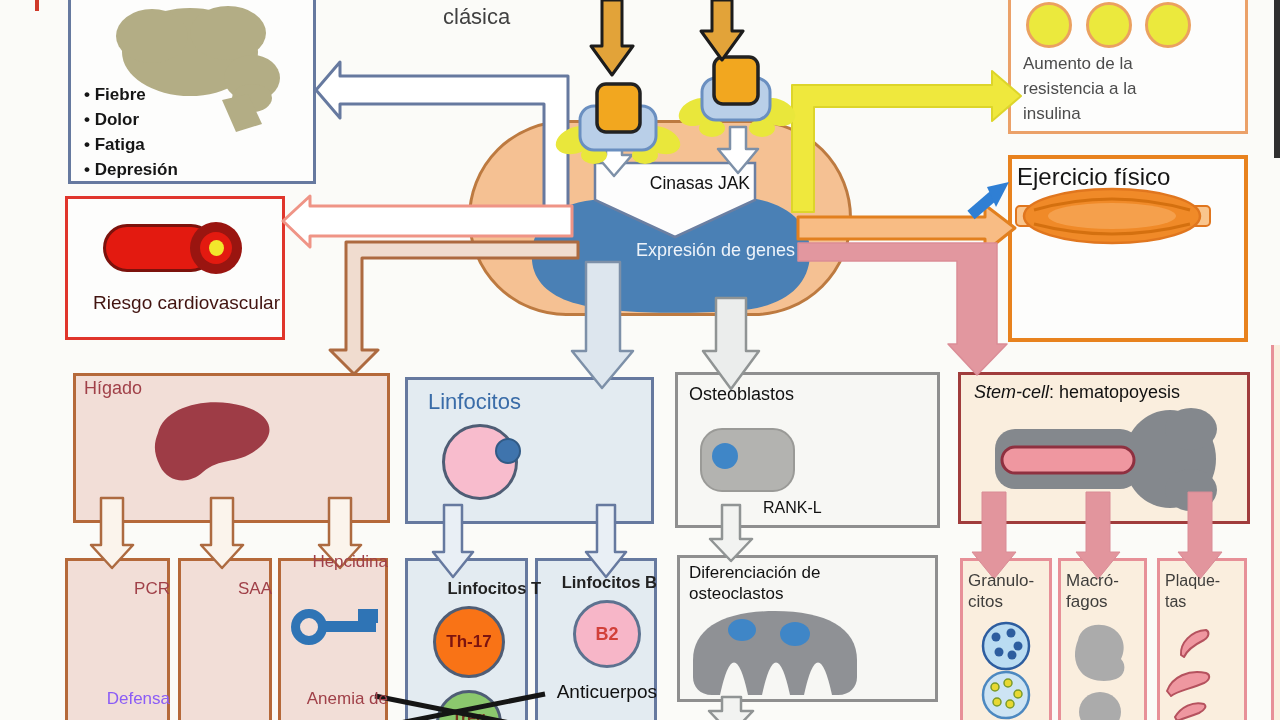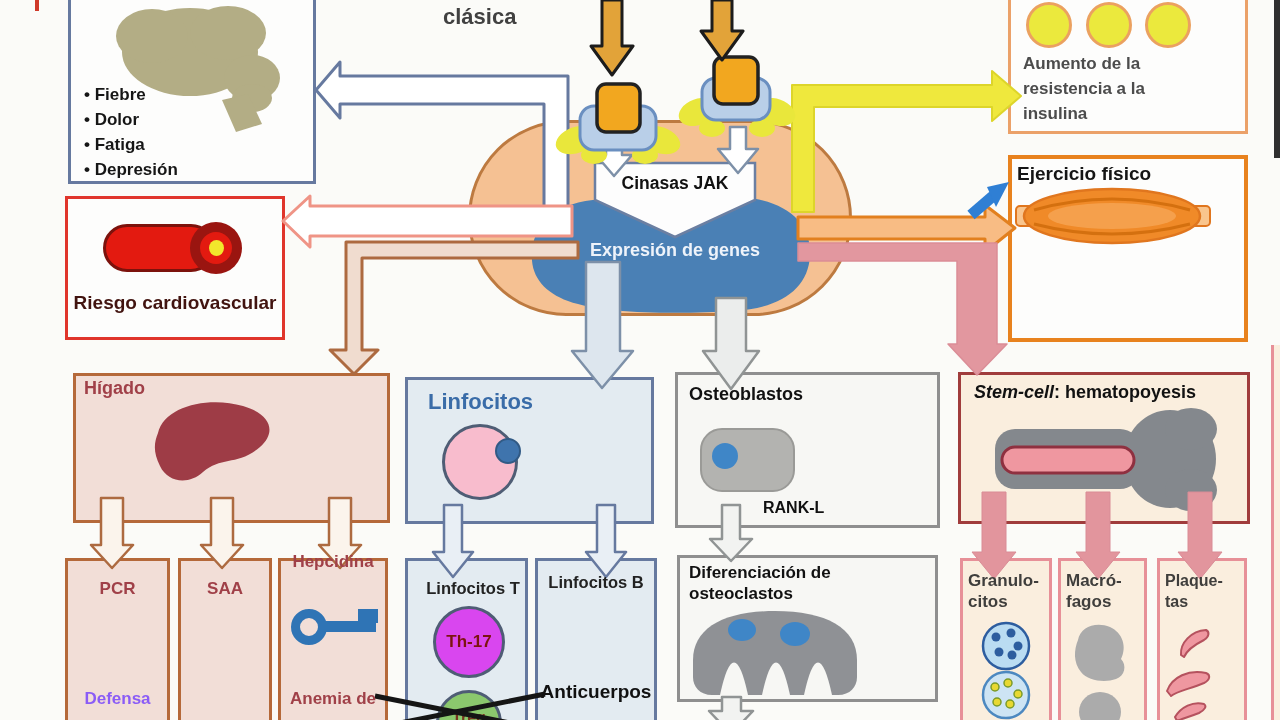--- a/index.html
+++ b/index.html
@@ -1,22 +1,22 @@
 <!DOCTYPE html>
 <html><head>
 <meta charset="utf-8">
 <style>
   *{margin:0;padding:0;box-sizing:border-box}
   html,body{background:#e8e8e8}
   #stage{position:relative;width:1280px;height:720px;background:#fbfbf8;overflow:hidden;
          font-family:"Liberation Sans",sans-serif}
   .bx{position:absolute;background:#fdfdfc;z-index:1}
   .shp{position:absolute;z-index:1}
-  .lbl{position:absolute;z-index:3;font-weight:700;color:#1a1a1a;line-height:1.25}
-  .ctr{text-align:center}
+  .lbl{position:absolute;z-index:3;font-weight:400;color:#1a1a1a;line-height:1.25}
+  .ctr{text-align:right}
   .pre{white-space:pre-line}
   .circ{position:absolute;border-radius:50%;z-index:1;text-align:center;font-weight:700}
   #ovl{position:absolute;left:0;top:0;z-index:2;pointer-events:none}
   .b-row{font:600 17px/25px "Liberation Sans",sans-serif;color:#161616}
   .b-row::before{content:"• ";font-weight:700}
 </style>
 </head>
 <body>
 
 <div id="stage">
@@ -49,24 +49,26 @@
   <div class="shp" style="left:1026px;top:2px;width:46px;height:46px;border-radius:50%;background:#ebe93d;border:3px solid #eba160"></div>
   <div class="shp" style="left:1086px;top:2px;width:46px;height:46px;border-radius:50%;background:#ebe93d;border:3px solid #eba160"></div>
   <div class="shp" style="left:1145px;top:2px;width:46px;height:46px;border-radius:50%;background:#ebe93d;border:3px solid #eba160"></div>
 
   <div class="shp" style="left:442px;top:424px;width:76px;height:76px;border-radius:50%;background:#f8bccd;border:3px solid #4f5d75"></div>
   <div class="shp" style="left:495px;top:438px;width:26px;height:26px;border-radius:50%;background:#3f74ad;border:2px solid #315a85"></div>
 
   <div class="shp" style="left:700px;top:428px;width:95px;height:64px;border-radius:22px;background:#b3b3b0;border:2px solid #9a9a97"></div>
   <div class="shp" style="left:712px;top:443px;width:26px;height:26px;border-radius:50%;background:#3f86c7"></div>
 
-  <div class="circ" style="left:433px;top:606px;width:72px;height:72px;background:#d946ef;border:3px solid #4f5d75;
+  <div class="circ" style="left:433px;top:606px;width:72px;height:72px;background:#f97316;border:3px solid #4f5d75;
               color:#7c1410;font-size:17px;line-height:66px"><span>Th-17</span></div>
   <div class="circ" style="left:436px;top:690px;width:66px;height:66px;background:#8bc86d;border:3px solid #4f5d75;
               color:#7a341f;font-size:16px;line-height:50px"><span>Treg</span></div>
+  <div class="circ" style="left:573px;top:600px;width:68px;height:68px;background:#f7b6c8;border:3px solid #5d7290;
+              color:#d2403a;font-size:18px;line-height:62px"><span>B2</span></div>
 
   <div class="shp" style="left:1274px;top:0;width:6px;height:158px;background:#2f2f2f"></div>
   <div class="shp" style="left:1271px;top:345px;width:9px;height:375px;background:#faeede;border-left:3px solid #e79098"></div>
   <div class="shp" style="left:35px;top:0;width:4px;height:11px;background:#cf3a2a"></div>
 
   <svg id="ovl" width="1280" height="720" viewBox="0 0 1280 720">
 
     <path fill="#4a80b5" d="M532,252 C534,218 566,198 612,199 C652,200 700,193 742,197 C788,201 812,224 810,256 C808,288 782,308 734,311 C686,314 606,315 568,301 C544,292 530,276 532,252 Z"></path>
 
     <path fill="#ffffff" stroke="#66799f" stroke-width="3" stroke-linejoin="round" d="M340,62 L316,90 L340,118 L340,104 L544,104 L544,226 L568,226 L568,76 L340,76 Z"></path>
@@ -215,21 +217,21 @@
     <div class="b-row"><span>Dolor</span></div>
     <div class="b-row"><span>Fatiga</span></div>
     <div class="b-row"><span>Depresión</span></div>
   </div>
 
   <div class="lbl ctr" style="left:600px;top:173px;width:150px;font-size:17.5px;color:#111">Cinasas JAK</div>
   <div class="lbl ctr" style="left:555px;top:239px;width:240px;font-size:18px;color:#eef3fa">Expresión de genes</div>
 
   <div class="lbl" style="left:1023px;top:51px;width:165px;font-size:17px;line-height:25px;color:#4c4c4c">Aumento de la resistencia a la insulina</div>
 
-  <div class="lbl" style="left:1017px;top:162px;font-size:19px;color:#151515">Ejercicio físico</div>
+  <div class="lbl" style="left:1017px;top:162px;font-size:24px;color:#151515">Ejercicio físico</div>
 
   <div class="lbl" style="left:84px;top:377px;font-size:18px;color:#a04048">Hígado</div>
 
   <div class="lbl ctr" style="left:65px;top:578px;width:105px;font-size:17px;color:#a04048">PCR</div>
   <div class="lbl ctr" style="left:65px;top:688px;width:105px;font-size:17px;color:#8b5cf6">Defensa</div>
   <div class="lbl ctr" style="left:178px;top:578px;width:94px;font-size:17px;color:#a04048">SAA</div>
   <div class="lbl ctr" style="left:278px;top:551px;width:110px;font-size:17px;color:#a04048">Hepcidina</div>
   <div class="lbl ctr" style="left:278px;top:688px;width:110px;font-size:17px;color:#a04048">Anemia de</div>
 
   <div class="lbl" style="left:428px;top:388px;font-size:22px;color:#3a6ca8">Linfocitos</div>

